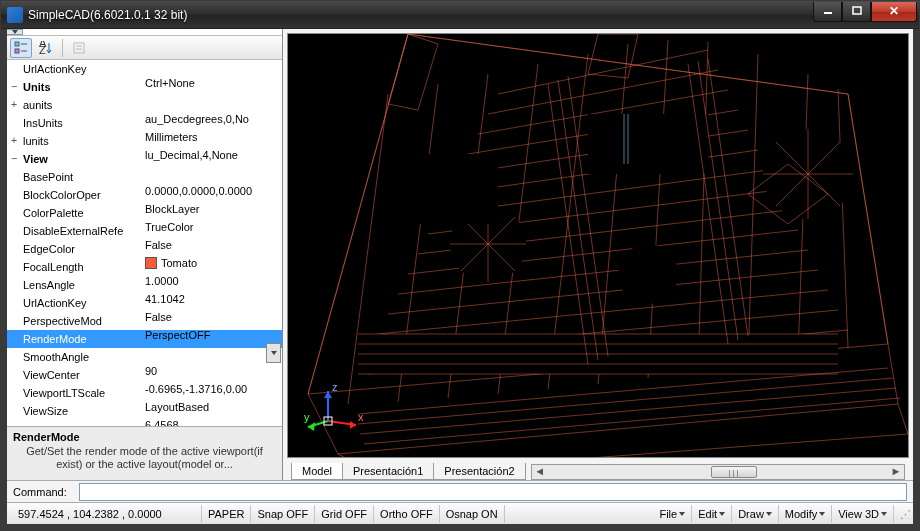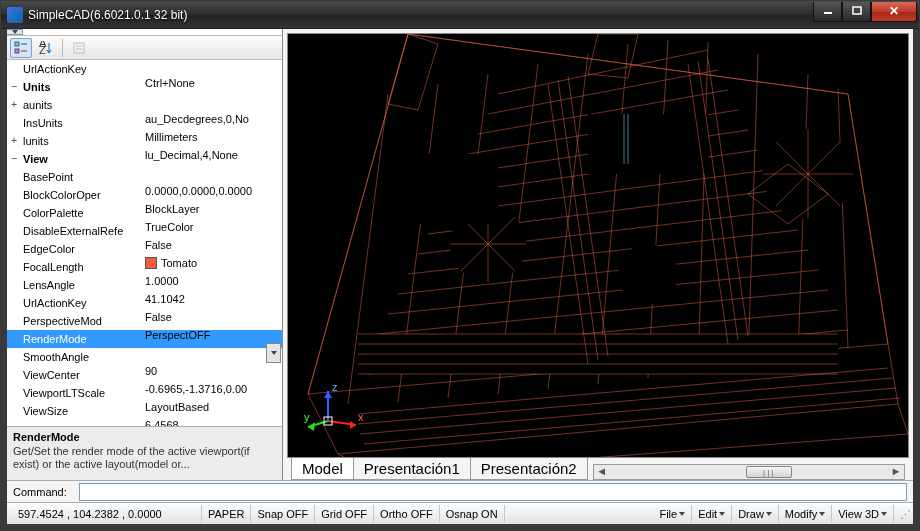--- a/index.html
+++ b/index.html
@@ -32,30 +32,30 @@
   .row .exp { width:14px; text-align:center; color:#5a5a5a; font-family:monospace; font-size:10px; }
   .row .name { width:122px; padding-left:2px; white-space:nowrap; overflow:hidden; color:#000; }
   .row .val { flex:1; font-weight:400; white-space:nowrap; overflow:hidden; color:#000; padding-left:2px;margin-top:27px; }
   .row.header .name { font-weight:700; }
   .row.sel { background:#3399ff; color:#fff; }
   .row.sel .name, .row.sel .val { color:#fff; }
   .row .val .swatch { display:inline-block; width:12px; height:12px; vertical-align:-2px; margin-right:4px; border:1px solid #555; }
   .row .val .dd2 { float:right; width:15px; text-align:center; background:#e4e4e4; border:1px solid #888; margin-right:1px; font-weight:400; color:#000;}
   .help { border-top:1px solid #aaa; padding:4px 6px; background:#ececec; height:54px; overflow:hidden; }
   .help .hn { font-weight:700; margin-bottom:2px; }
-  .help .hd { color:#333; line-height:13px; }
+  .help .hd { color:#333; line-height:13px;text-align:center; }
   
   .right { flex:1; display:flex; flex-direction:column; background:#f4f4f4; min-width:0; }
   .viewport { flex:1; background:#000; position:relative; overflow:hidden; margin:4px 4px 0 4px; border:1px solid #888; }
   .wire { position:absolute; inset:0; }
   .wire path { stroke:#fa6e50; stroke-width:0.5; fill:none; opacity:.9; }
   .triad { position:absolute; left:16px; bottom:16px; }
   
   .vtabs { height:22px; display:flex; align-items:flex-end; background:#f4f4f4; padding:0 4px; border-top:none; gap:-1px; margin:0 4px; }
-  .vtab { padding:2px 10px; background:#f4f4f4; border:1px solid #9a9a9a; border-top:none; font-size:15px; color:#000; margin-right:-1px; }
+  .vtab { padding:2px 10px; background:#f4f4f4; border:1px solid #9a9a9a; border-top:none; font-size:11px; color:#000; margin-right:-1px; }
   .vtab.active { background:#fff; }
   .vscroll { flex:1; height:16px; background:#e9e9e9; border:1px solid #9a9a9a; margin-left:6px; position:relative; display:flex; align-items:center; }
   .vscroll .thumb { width:46px; height:12px; background:linear-gradient(#f5f5f5,#d4d4d4); border:1px solid #888; margin-left:44%; border-radius:2px; display:flex; align-items:center; justify-content:center; color:#666; font-size:8px; letter-spacing:2px;}
   .vscroll .arr { width:16px; height:14px; text-align:center; color:#555; }
   
   .cmdline { height:22px; display:flex; align-items:center; background:#f4f4f4; border-top:1px solid #aaa; padding:2px 6px; gap:12px; }
   .cmdline label { color:#000; }
   .cmdline input { flex:1; height:18px; border:1px solid #7b9ebd; padding:0 3px; background:#fff; }
   
   .status { height:22px; background:linear-gradient(#fdfdfd,#e3e3e3); border-top:1px solid #aaa; display:flex; align-items:center; padding:0 5px; font-size:11px; color:#000; }

